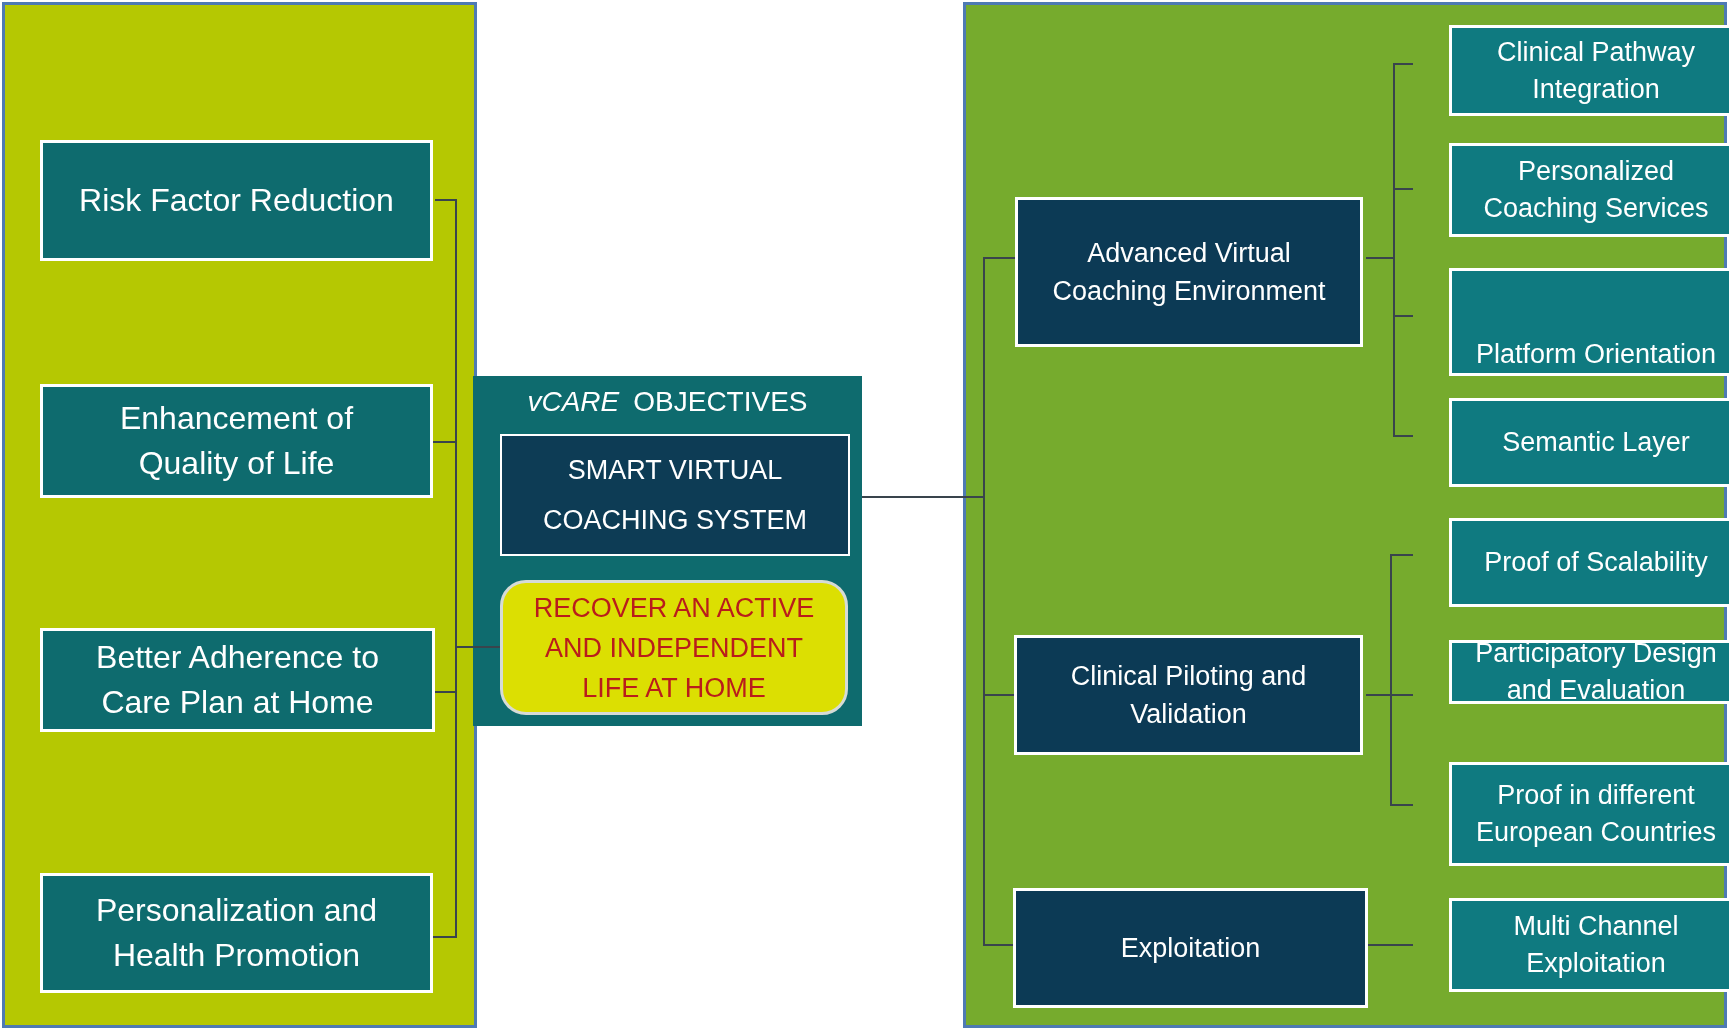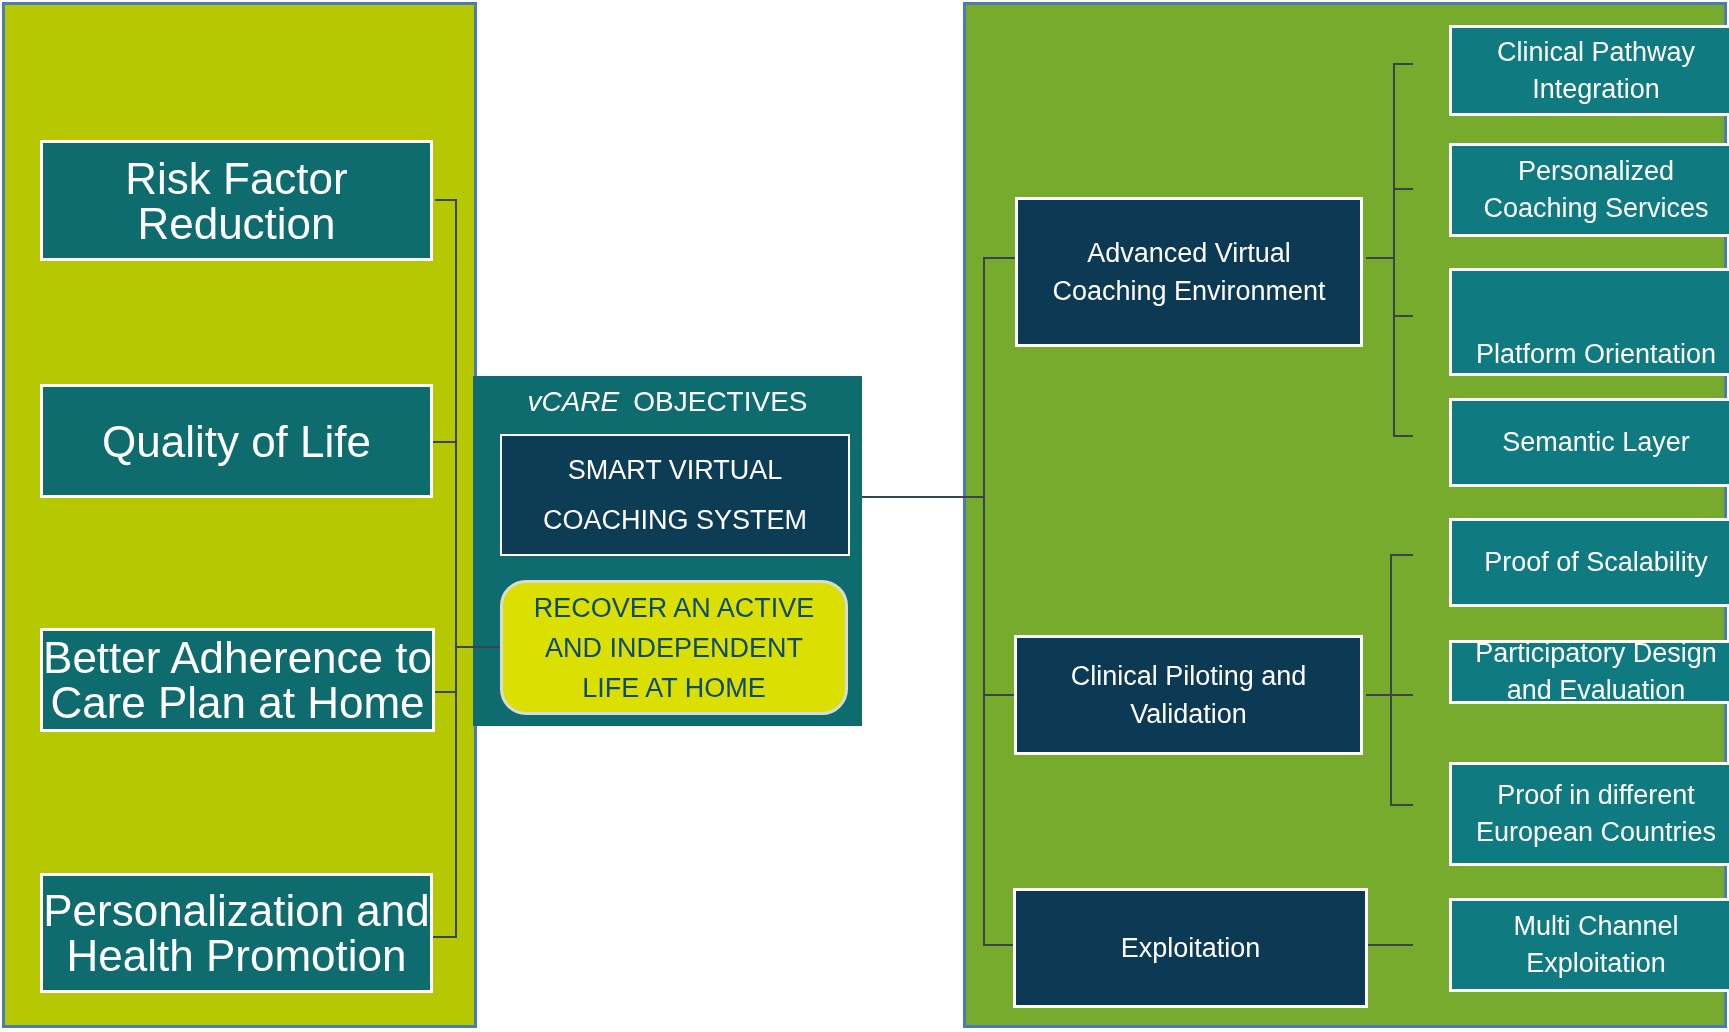--- a/index.html
+++ b/index.html
@@ -13,41 +13,41 @@
 
   .line{position:absolute;background:#39444c;z-index:4;}
 
   .box{
     position:absolute;box-sizing:border-box;z-index:6;
     display:flex;flex-direction:column;align-items:center;justify-content:center;
     text-align:center;color:#ffffff;
   }
   .box .ln{display:block;}
 
-  .teal-l{background:#0e6b6e;border:3px solid #ffffff;font-size:44px;line-height:45px;}
+  .teal-l{background:#0e6b6e;border:3px solid #ffffff;font-size:32px;line-height:45px;}
   .navy-r{background:#0c3a55;border:3px solid #ffffff;font-size:27px;line-height:38px;}
   .navy-c{background:#0d3c55;border:2px solid #ffffff;font-size:27px;line-height:50px;}
   .teal-r{background:#0f7a80;border:3px solid #ffffff;font-size:27px;line-height:37px;}
 
   .center-box{
     position:absolute;left:473px;top:376px;width:389px;height:350px;
     background:#0e6b6e;z-index:3;
   }
   .center-title{
     position:absolute;left:0;top:10px;width:100%;text-align:center;
     color:#ffffff;font-size:28px;line-height:32px;z-index:3;
   }
   .center-title .brand{font-style:italic;}
   .center-title .rest{margin-left:14px;}
 
   .goal-box{
     position:absolute;left:500px;top:580px;width:348px;height:135px;z-index:6;
     box-sizing:border-box;background:#dcdf02;border:3px solid #d6dbd6;border-radius:26px;
     display:flex;flex-direction:column;align-items:center;justify-content:center;
-    text-align:center;color:#0c4a6e;font-size:27px;line-height:40px;
+    text-align:center;color:#b91c1c;font-size:27px;line-height:40px;
   }
 
   
   .b1{left:40px;top:140px;width:393px;height:121px;}
   .b2{left:40px;top:384px;width:393px;height:114px;}
   .b3{left:40px;top:628px;width:395px;height:104px;}
   .b4{left:40px;top:873px;width:393px;height:120px;}
 
   
   .sysbox{left:500px;top:434px;width:350px;height:122px;}
@@ -100,20 +100,21 @@
   <div class="line" style="left:1392px;top:554px;width:21px;height:2px;"></div>
   <div class="line" style="left:1366px;top:694px;width:47px;height:2px;"></div>
   <div class="line" style="left:1392px;top:804px;width:21px;height:2px;"></div>
 
   <div class="line" style="left:1368px;top:944px;width:45px;height:2px;"></div>
 
   <div class="box teal-l b1">
     <span class="ln">Risk Factor Reduction</span>
   </div>
   <div class="box teal-l b2">
+    <span class="ln">Enhancement of</span>
     <span class="ln">Quality of Life</span>
   </div>
   <div class="box teal-l b3">
     <span class="ln">Better Adherence to</span>
     <span class="ln">Care Plan at Home</span>
   </div>
   <div class="box teal-l b4">
     <span class="ln">Personalization and</span>
     <span class="ln">Health Promotion</span>
   </div>

